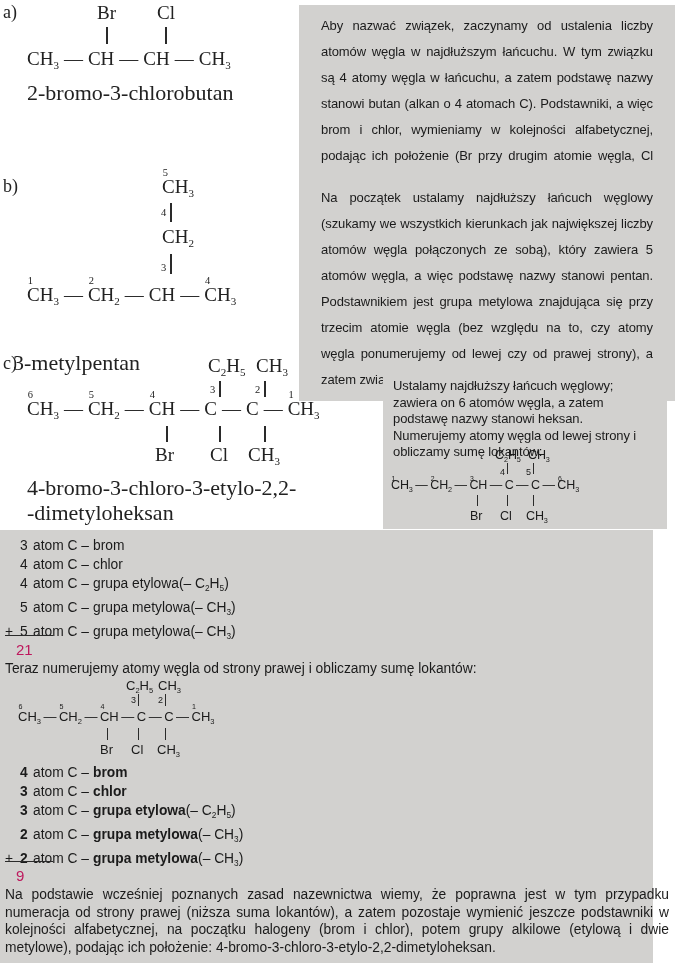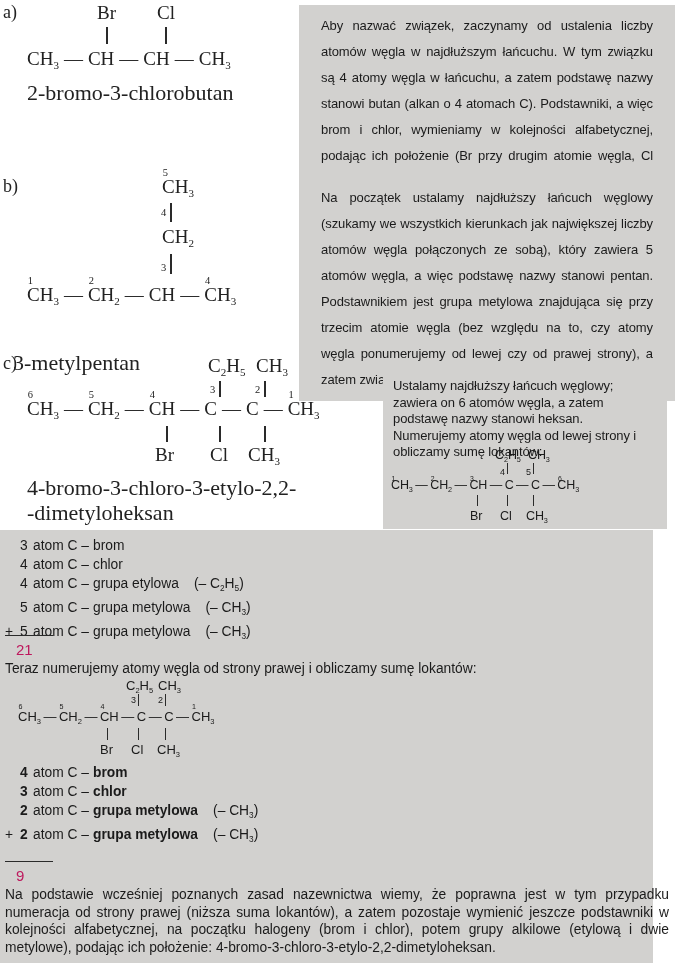--- a/index.html
+++ b/index.html
@@ -38,21 +38,21 @@
   }
   .note-c{font-size:13px;line-height:16.5px;padding:7px 10px;text-align:left;}
   
   .panel{position:absolute;left:0;top:530px;width:653px;height:433px;background:var(--box_bg,#d2d1cf);}
   .panel .ptext{font-size:13.8px;line-height:18px;color:#1b1b1b;}
   .sumlist{position:absolute;font-size:13.8px;line-height:19px;color:#1b1b1b;}
   .srow{position:relative;white-space:nowrap;}
   .srow .plus{position:absolute;left:-15px;}
   .srow .rn{display:inline-block;min-width:9px;}
   .srow .ru{margin:0 4px;}
-  .srow .paren{margin-left:15px;}
+  .srow .paren{margin-left:0;}
   .srow .paren .sb{font-size:0.6em;}
   .sum-right .rn,.sum-right .rd{font-weight:700;}
   .sumrule{position:absolute;width:48px;border-top:1.5px solid #2a2a2a;height:0;}
   .total{position:absolute;font-size:15px;color:#be185d;}
   .para-end{position:absolute;font-size:13.8px;line-height:17.5px;text-align:justify;-moz-text-align-last:left;text-align-last:left;color:#1b1b1b;}
 </style>
 </head>
 <body>
 
 <span class="abs seclabel" style="left:3px;top:2px;">a)</span>
@@ -156,20 +156,23 @@
   </div>
 
   <div class="sumlist sum-right" style="left:20px;top:233px;">
     <div class="srow">
       <span class="plus"></span><span class="rn">4</span><span class="ru">atom C –</span><span class="rd">brom</span><span class="formula paren"></span>
     </div>
     <div class="srow">
       <span class="plus"></span><span class="rn">3</span><span class="ru">atom C –</span><span class="rd">chlor</span><span class="formula paren"></span>
     </div>
     <div class="srow">
+      <span class="plus"></span><span class="rn">3</span><span class="ru">atom C –</span><span class="rd">grupa etylowa</span><span class="formula paren"><span class="tok"><span class="m">(– C</span><span class="sb">2</span></span><span class="tok"><span class="m">H</span><span class="sb">5</span></span><span class="tok"><span class="m">)</span></span></span>
+    </div>
+    <div class="srow">
       <span class="plus"></span><span class="rn">2</span><span class="ru">atom C –</span><span class="rd">grupa metylowa</span><span class="formula paren"><span class="tok"><span class="m">(– CH</span><span class="sb">3</span></span><span class="tok"><span class="m">)</span></span></span>
     </div>
     <div class="srow">
       <span class="plus">+</span><span class="rn">2</span><span class="ru">atom C –</span><span class="rd">grupa metylowa</span><span class="formula paren"><span class="tok"><span class="m">(– CH</span><span class="sb">3</span></span><span class="tok"><span class="m">)</span></span></span>
     </div>
   </div>
 
   <i class="sumrule abs" style="left:5px;top:331px;"></i>
   <span class="total" style="left:16px;top:337px;">9</span>
 

